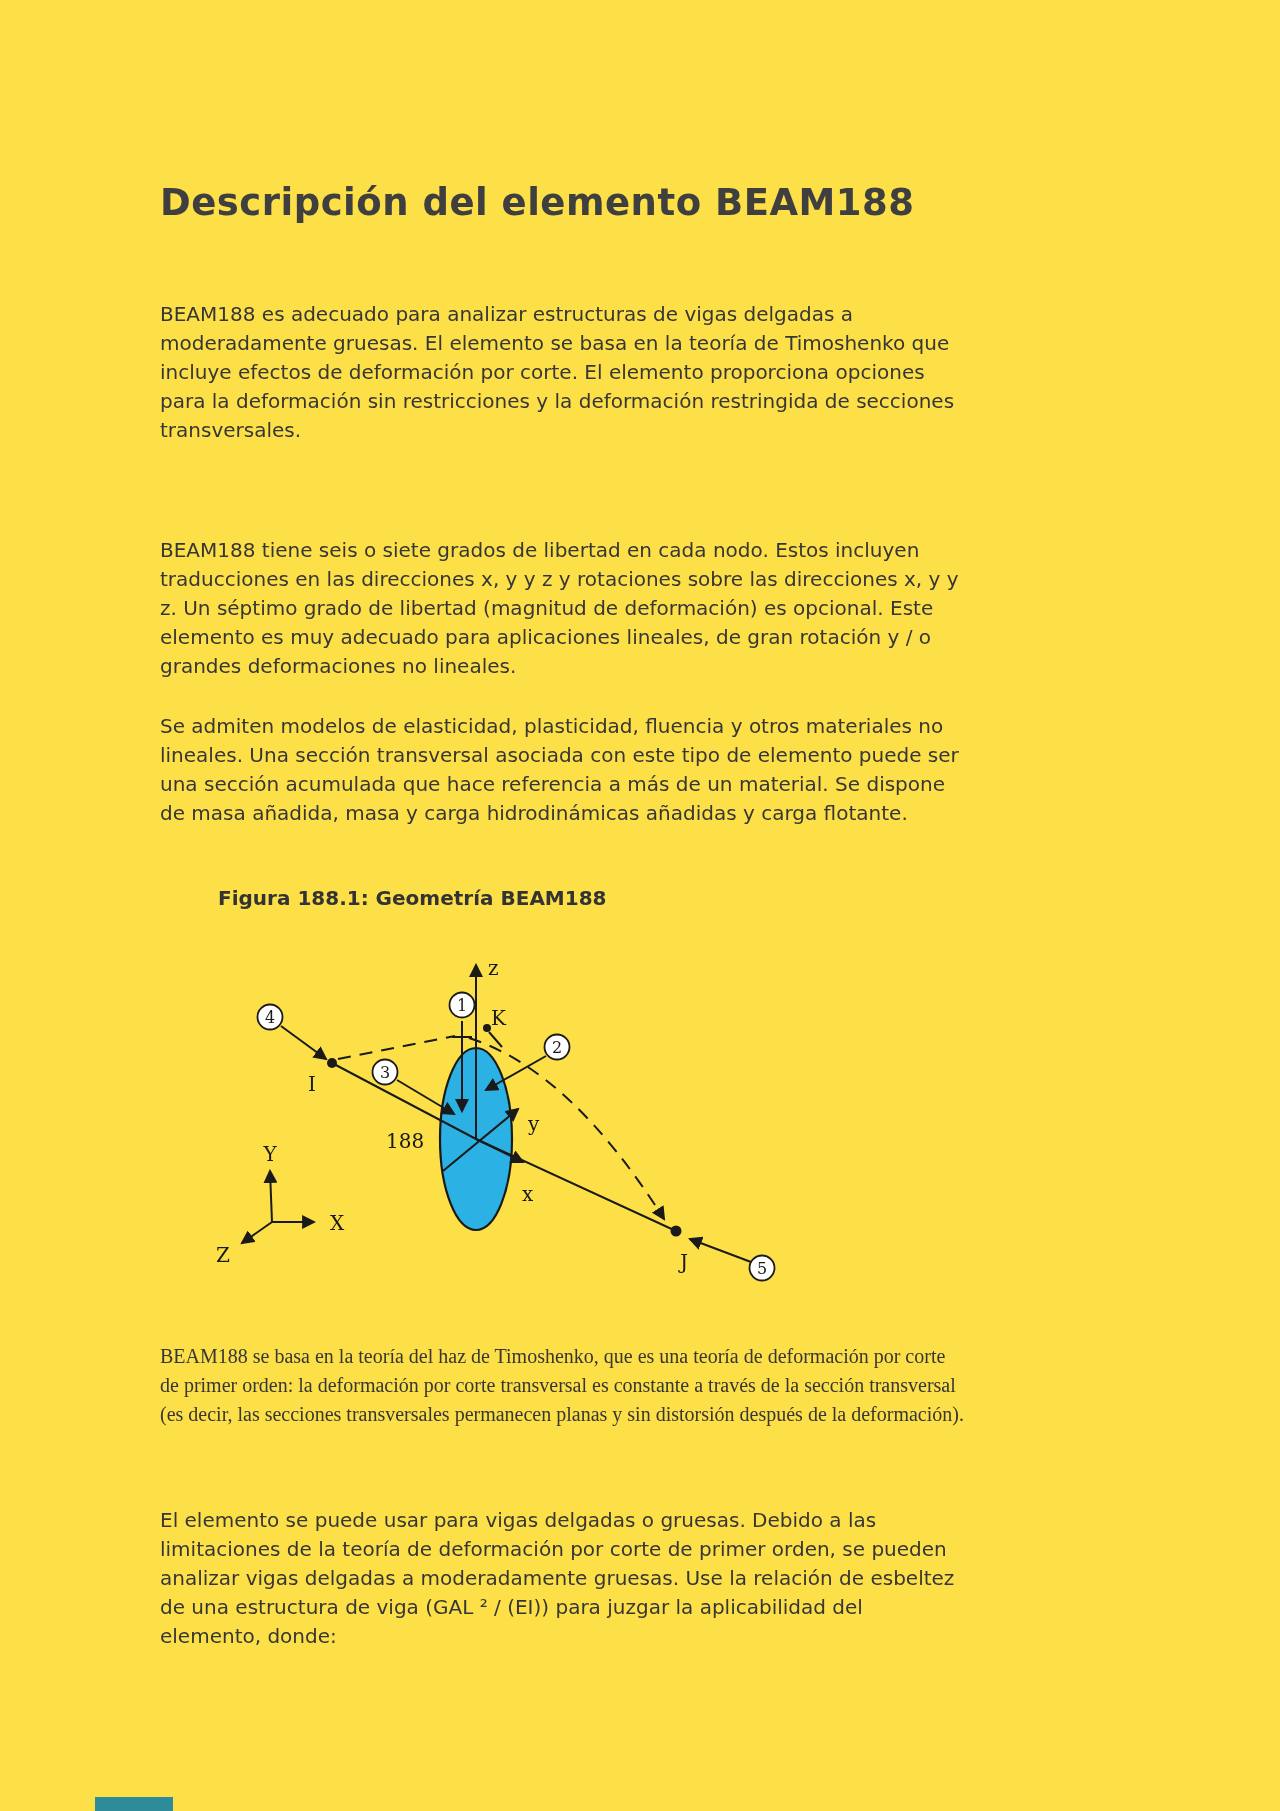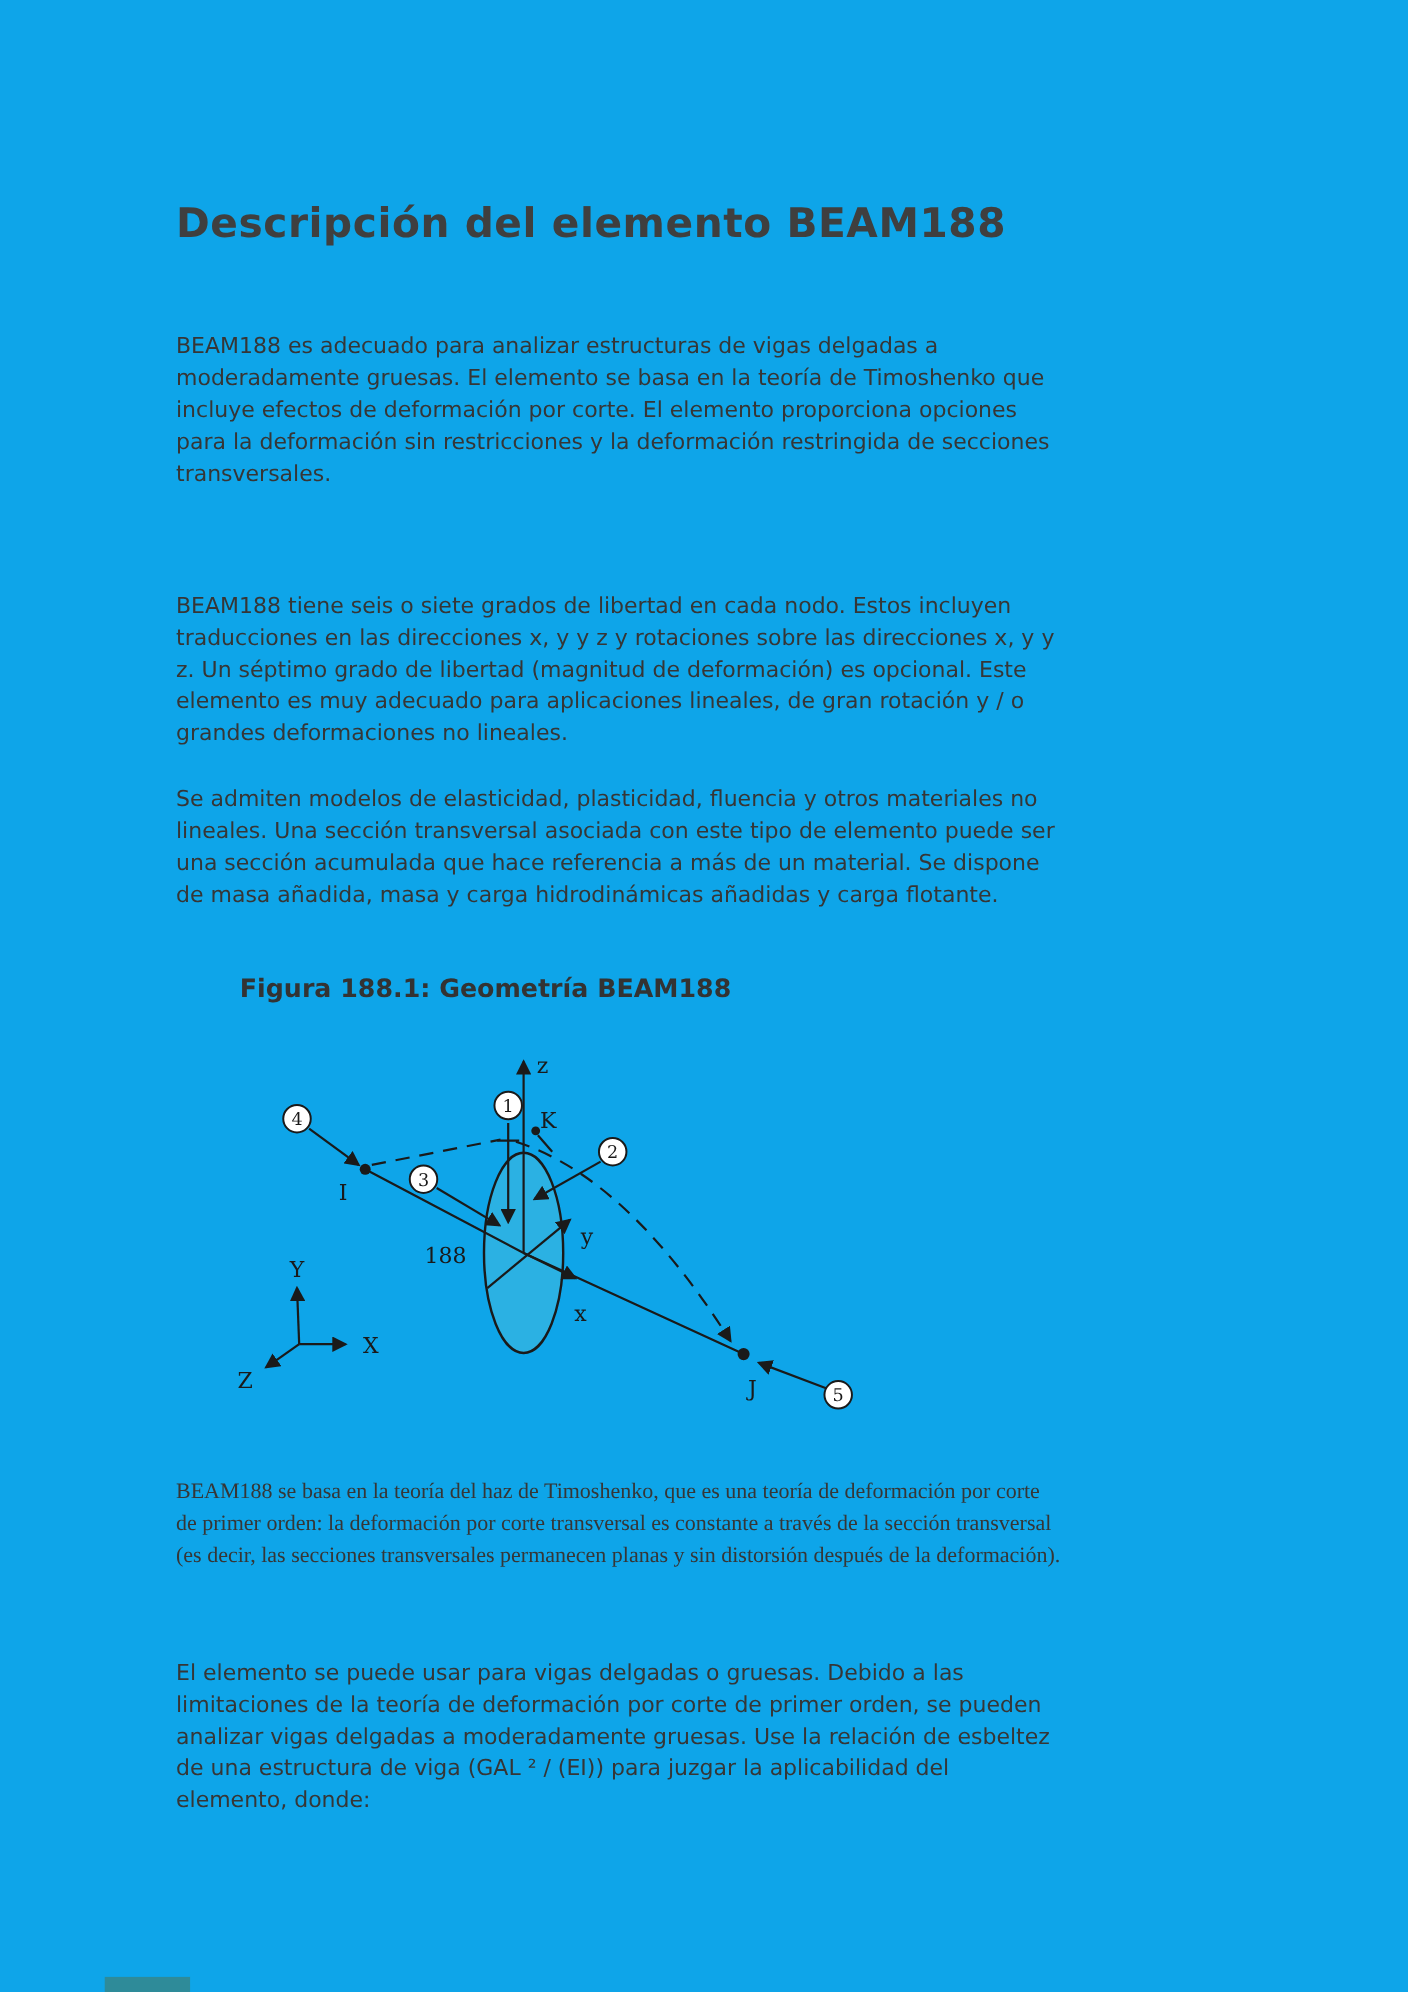--- a/index.html
+++ b/index.html
@@ -1,23 +1,23 @@
 <!DOCTYPE html>
 <html><head>
 <meta charset="utf-8">
 <style>
   html,body{margin:0;padding:0;background:#ffffff;}
-  .page{position:relative;width:1280px;height:1811px;background:#0ea5e9;overflow:hidden;
+  .page{position:relative;width:1280px;height:1811px;background:#fde047;overflow:hidden;
         font-family:"DejaVu Sans",sans-serif;color:#363636;}
   .title{position:absolute;left:160px;top:156px;width:960px;
          font-size:37px;font-weight:bold;letter-spacing:0.5px;color:#3f3f3f;}
   .para{position:absolute;left:160px;width:806px;font-size:20px;line-height:29px;color:#363636;}
   .p1{top:280px;} .p2{top:445px;} .p3{top:516px;} .p4{top:692px;}
   .p5{top:1322px;font-family:Liberation Serif, serif;} .p6{top:1486px;}
-  .caption{position:absolute;left:218px;top:886px;font-size:23px;font-weight:bold;color:#333333;}
+  .caption{position:absolute;left:218px;top:886px;font-size:20px;font-weight:bold;color:#333333;}
   .figwrap{position:absolute;left:190px;top:935px;width:620px;height:400px;}
   .figwrap svg{display:block;}
   .figtext{font-family:"DejaVu Serif",serif;font-size:20px;fill:#1a1a1a;}
   .fignum{font-family:"DejaVu Serif",serif;font-size:16px;fill:#1a1a1a;}
   .ln{stroke:#1a1a1a;stroke-width:2;fill:none;}
   .lndash{stroke:#1a1a1a;stroke-width:2;fill:none;stroke-dasharray:13 9;}
   .dot{fill:#1a1a1a;}
   .numcirc{fill:#ffffff;stroke:#1a1a1a;stroke-width:1.8;}
   .bottombar{position:absolute;left:95px;top:1797px;}
 </style>

